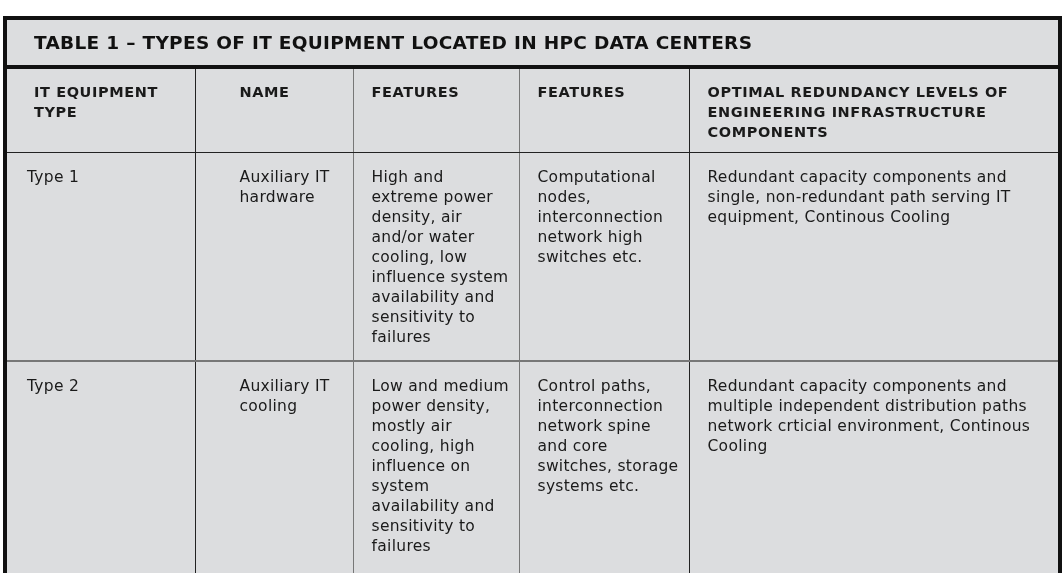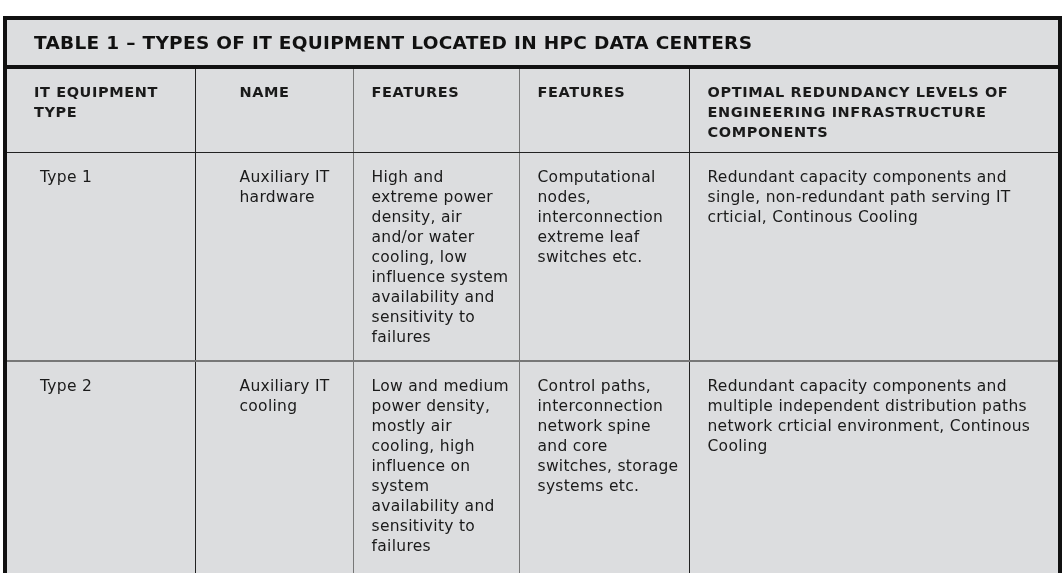--- a/index.html
+++ b/index.html
@@ -28,21 +28,21 @@
     font-size:15.5px; line-height:20px; padding:14px 8px 8px 18px;
     letter-spacing:0.3px;
   }
   tr.r1 td { height:208px; box-sizing:border-box; border-bottom:2px solid #777; }
   tr.r2 td { height:216px; box-sizing:border-box; }
   .c1 { width:188px; border-right:1px solid #222; }
   .c2 { width:158px; border-right:1px solid #777;padding-left:44px; }
   .c3 { width:166px; border-right:1px solid #777; }
   .c4 { width:170px; border-right:1px solid #222; }
   .c5 { }
-  td.c1 { padding-left:33px; }
+  td.c1 { padding-left:20px; }
   th.c1 { padding-left:27px; }
 </style>
 </head>
 <body>
 
 <div class="frame">
   <div class="title-bar">TABLE 1 – TYPES OF IT EQUIPMENT LOCATED IN HPC DATA CENTERS</div>
   <table>
     <thead>
       <tr>
@@ -51,22 +51,22 @@
         <th class="c3">FEATURES</th>
         <th class="c4">FEATURES</th>
         <th class="c5">OPTIMAL REDUNDANCY LEVELS OF ENGINEERING INFRASTRUCTURE COMPONENTS</th>
       </tr>
     </thead>
     <tbody>
       <tr class="r1">
         <td class="c1">Type 1</td>
         <td class="c2">Auxiliary IT hardware</td>
         <td class="c3">High and extreme power density, air and/or water cooling, low influence system availability and sensitivity to failures</td>
-        <td class="c4">Computational nodes, interconnection extreme leaf switches etc.</td>
-        <td class="c5">Redundant capacity components and single, non-redundant path serving IT crticial, Continous Cooling</td>
+        <td class="c4">Computational nodes, interconnection network high switches etc.</td>
+        <td class="c5">Redundant capacity components and single, non-redundant path serving IT equipment, Continous Cooling</td>
       </tr>
       <tr class="r2">
         <td class="c1">Type 2</td>
         <td class="c2">Auxiliary IT cooling</td>
         <td class="c3">Low and medium power density, mostly air cooling, high influence on system availability and sensitivity to failures</td>
         <td class="c4">Control paths, interconnection network spine and core switches, storage systems etc.</td>
         <td class="c5">Redundant capacity components and multiple independent distribution paths network crticial environment, Continous Cooling</td>
       </tr>
     </tbody>
   </table>

